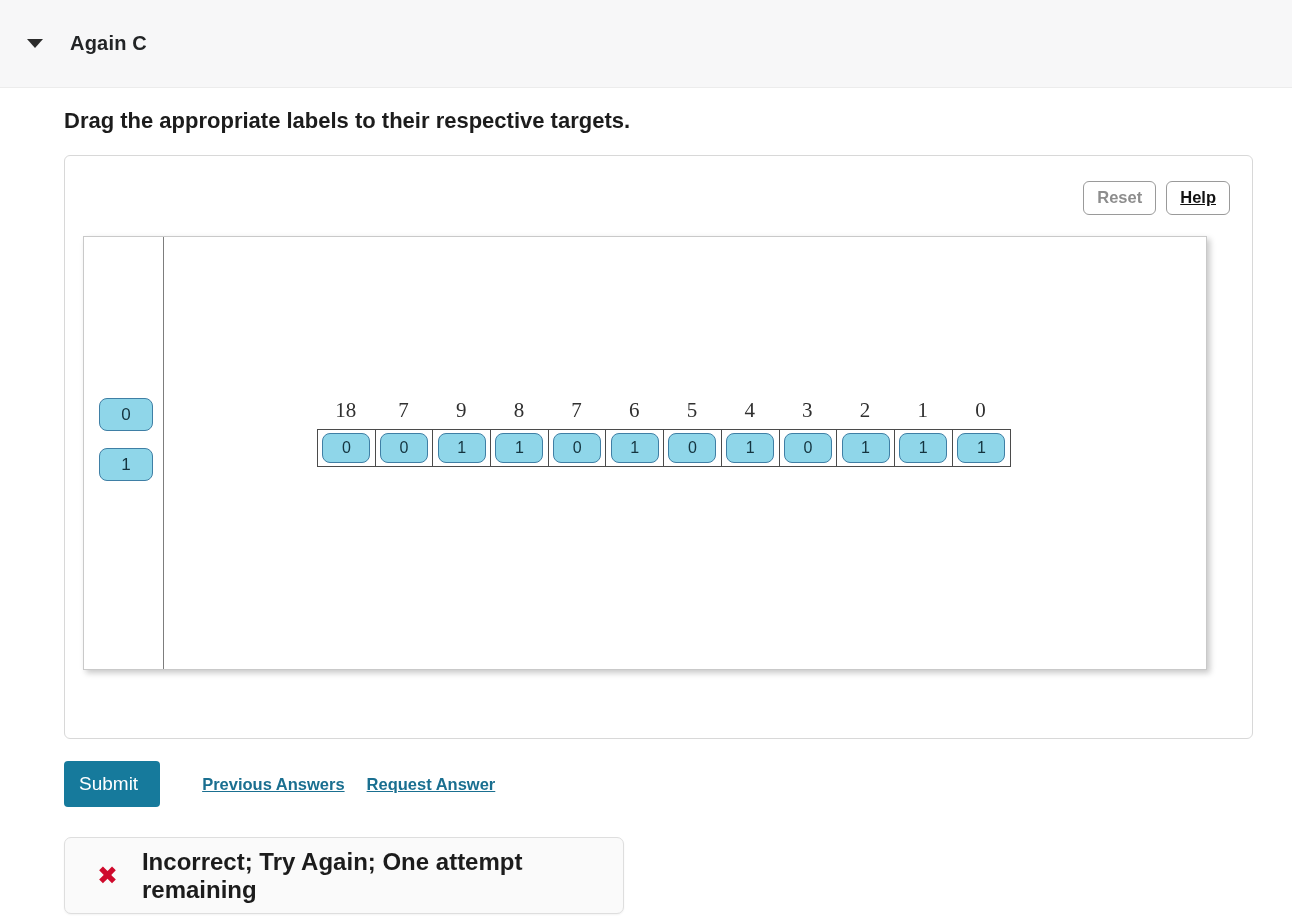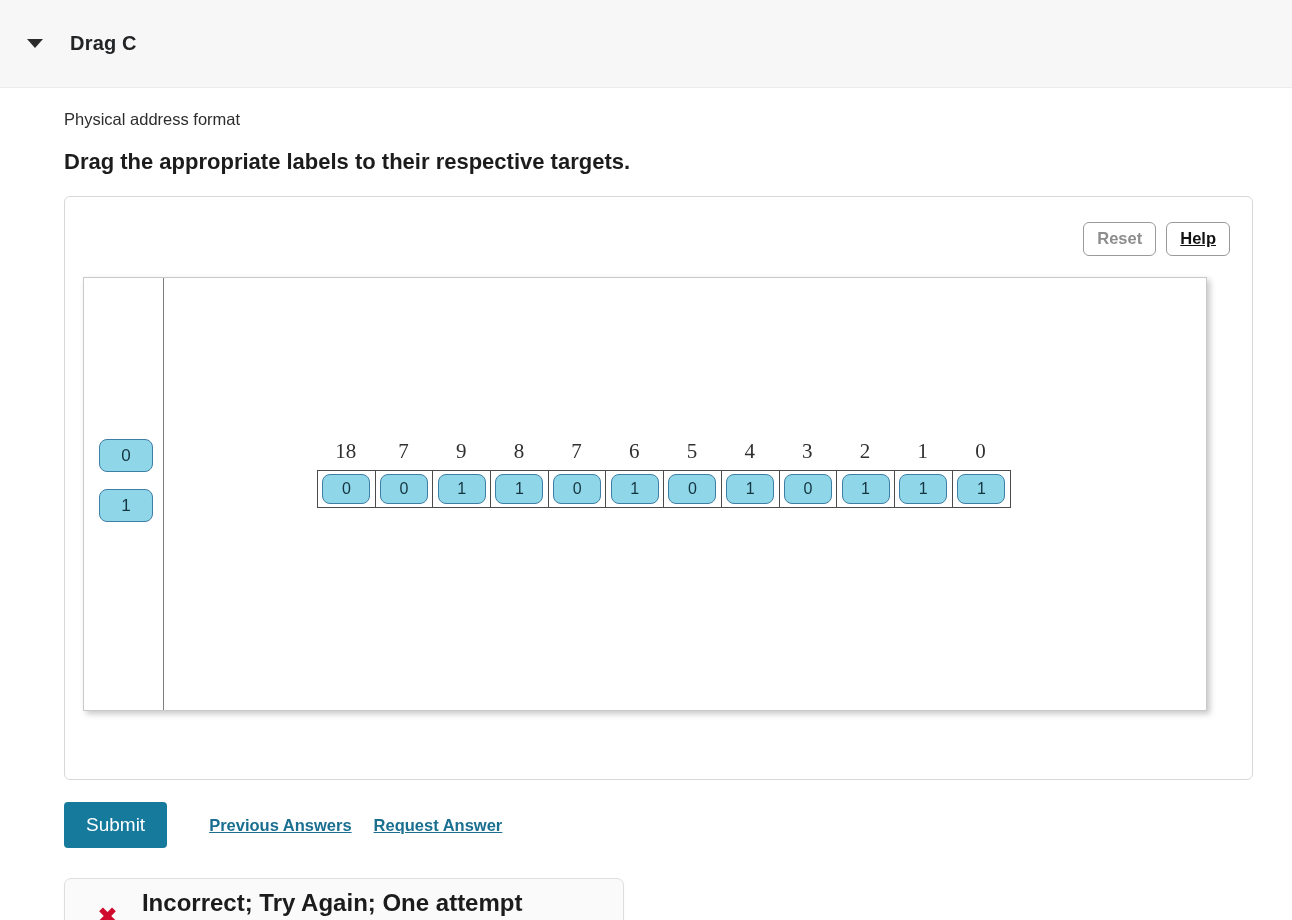--- a/index.html
+++ b/index.html
@@ -196,21 +196,21 @@
     display: flex;
     align-items: center;
   }
   .submit-btn {
     background: #167a9c;
     color: #ffffff;
     border: none;
     border-radius: 4px;
     font-family: "Liberation Sans", sans-serif;
     font-size: 19px;
-    padding: 13px 22px 14px 22px;
+    padding: 13px 22px 14px 15px;
     cursor: pointer;
     line-height: 1;
   }
   .action-link {
     color: #1a6f90;
     font-size: 16.5px;
     font-weight: bold;
     text-decoration: underline;
     cursor: pointer;
   }
@@ -245,26 +245,25 @@
     color: #1c1c1c;
   }
 </style>
 </head>
 <body>
 
 <div class="part-header">
   <div class="collapse-toggle">
     <span class="caret-down"></span>
   </div>
-  <div class="part-title">Drag C</div>
+  <div class="part-title">Again C</div>
 </div>
 
 <div class="content">
 
-  <div class="prompt-sub">Physical address format</div>
   <div class="prompt-main">Drag the appropriate labels to their respective targets.</div>
 
   <div class="answer-panel">
 
     <div class="panel-toolbar">
       <button class="tool-btn reset">Reset</button>
       <button class="tool-btn help">Help</button>
     </div>
 
     <div class="drag-canvas">

